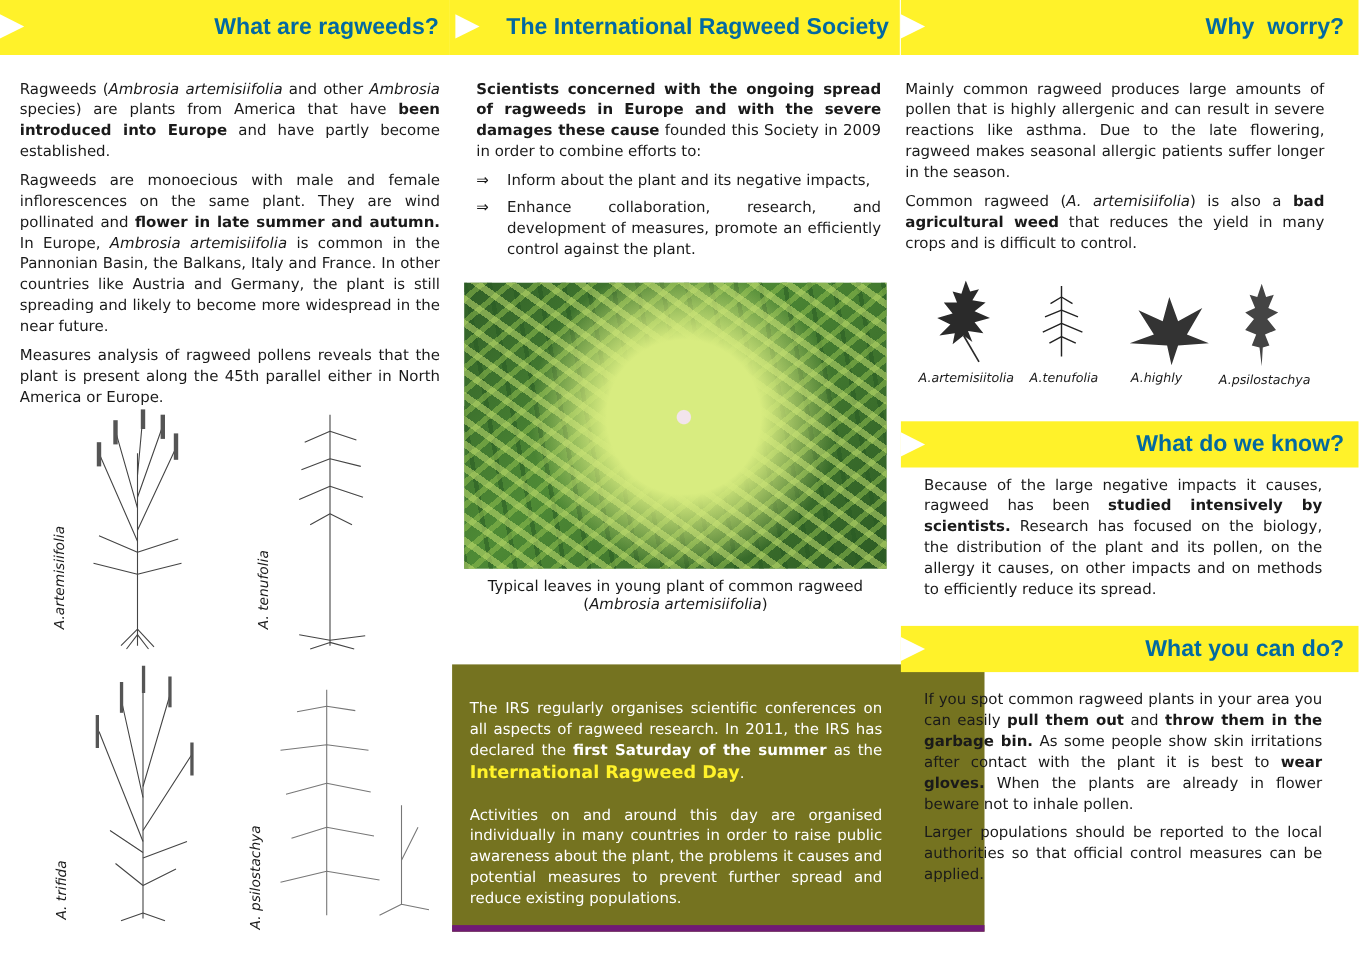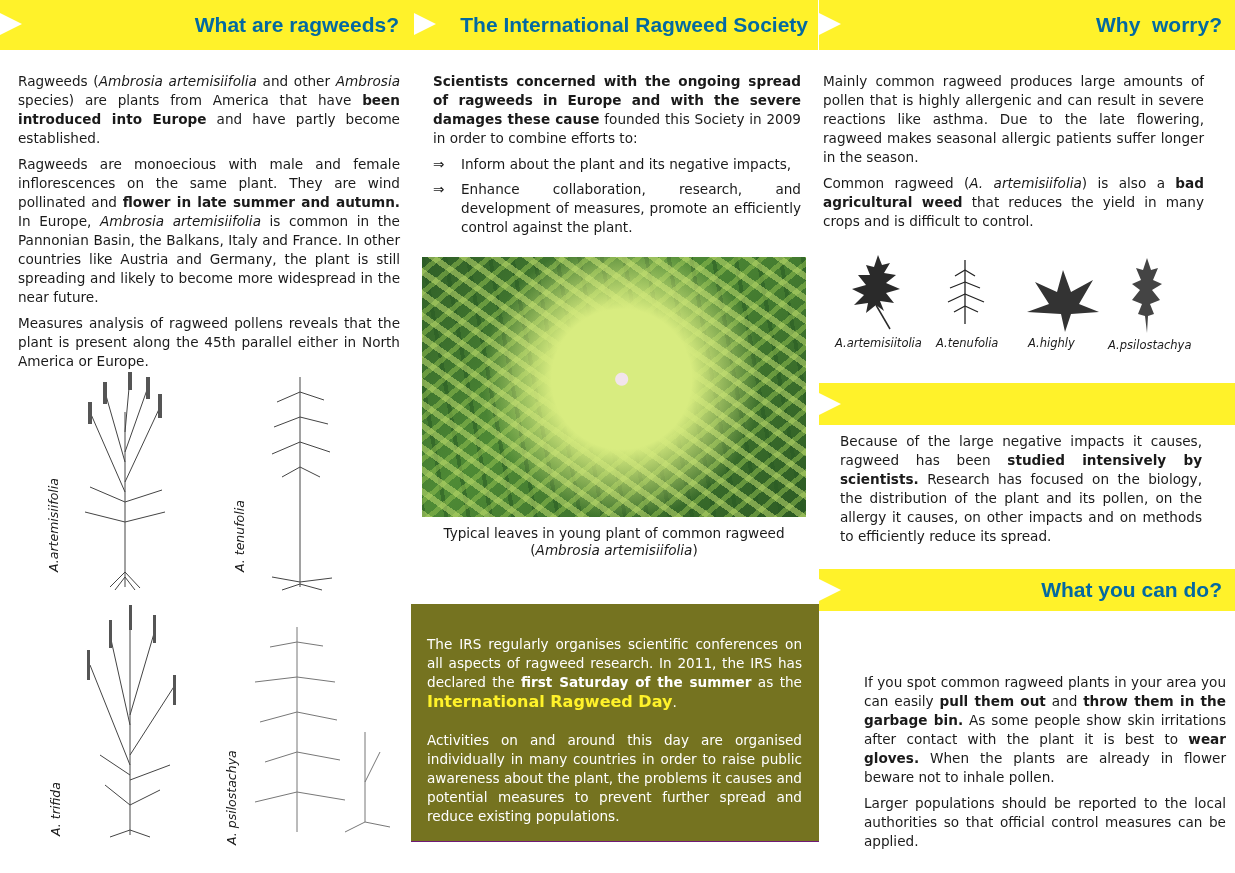--- a/index.html
+++ b/index.html
@@ -21,22 +21,22 @@
   .photo { position:absolute; left:422px; top:257px; width:384px; height:260px; overflow:hidden;
            background:
              radial-gradient(circle at 52% 47%, #f2e4ec 0 6px, transparent 7px),
              radial-gradient(circle at 52% 47%, #d8ec80 0 70px, transparent 140px),
              repeating-linear-gradient(35deg, rgba(190,220,110,0.55) 0 6px, transparent 6px 18px),
              repeating-linear-gradient(-40deg, rgba(150,195,80,0.5) 0 5px, transparent 5px 16px),
              repeating-linear-gradient(80deg, rgba(40,90,35,0.55) 0 4px, transparent 4px 22px),
              linear-gradient(135deg, #2f5e27, #4e8a35 40%, #2c5a24 100%); }
   .caption { position:absolute; left:422px; top:525px; width:384px; text-align:center;
              font-size:13.6px; line-height:17px; }
-  .irs-box { position:absolute; left:411px; top:604px; width:408px; height:237px;
-             background:#757320; color:#ffffff; border-bottom:1px solid #701a75; }
+  .irs-box { position:absolute; left:411px; top:604px; width:484px; height:237px;
+             background:#757320; color:#ffffff; border-bottom:6px solid #701a75; }
   .irs-box .inner { position:absolute; left:16px; top:31px; width:375px; font-size:13.6px;
                     line-height:19px; text-align:justify; }
   .irs-box p { margin:0 0 19px 0; }
   .irs-day { color:#fff22a; font-weight:bold; font-size:16px; }
   .sketch { position:absolute; }
   .vlabel { position:absolute; font-style:italic; font-size:12.5px; transform:rotate(-90deg);
             transform-origin:left top; white-space:nowrap; }
   .leaf-row { position:absolute; left:830px; top:250px; width:370px; height:110px; }
   .leaf { position:absolute; }
   .leaf-label { position:absolute; font-style:italic; font-size:11.5px; white-space:nowrap; }
@@ -162,25 +162,26 @@
   <div class="leaf-label" style="left:198px;top:86px;">A.highly</div>
 
   <svg class="leaf" style="left:300px;top:8px;" width="34" height="75" viewBox="0 0 34 75">
     <path d="M17 0 L21 12 L28 10 L23 22 L32 26 L22 32 L30 42 L20 46 L24 56 L18 58 L17 75 L15 58 L8 56 L12 46 L2 42 L10 32 L2 26 L11 22 L6 10 L13 12 Z" fill="#444"></path>
   </svg>
   <div class="leaf-label" style="left:278px;top:88px;">A.psilostachya</div>
 </div>
 
 <div class="band" style="left:819px;top:383px;width:416px;height:42px;">
   <span class="arrow" style="left:0;top:10px;"></span>
+  <span class="title" style="right:13px;height:42px;line-height:42px;">What do we know?</span>
 </div>
 <div class="col-text" style="left:840px;top:432px;width:362px;">
   <p><span>Because of the large negative impacts it causes, ragweed has been </span><b>studied intensively by scientists.</b><span> Research has focused on the biology, the distribution of the plant and its pollen, on the allergy it causes, on other impacts and on methods to efficiently reduce its spread.</span></p>
 </div>
 
 <div class="band" style="left:819px;top:569px;width:416px;height:42px;">
   <span class="arrow" style="left:0;top:10px;"></span>
   <span class="title" style="right:13px;height:42px;line-height:42px;">What you can do?</span>
 </div>
-<div class="col-text" style="left:864px;top:627px;width:362px;margin-top:46px;">
+<div class="col-text" style="left:840px;top:627px;width:362px;">
   <p><span>If you spot common ragweed plants in your area you can easily </span><b>pull them out</b><span> and </span><b>throw them in the garbage bin.</b><span> As some people show skin irritations after contact with the plant it is best to </span><b>wear gloves.</b><span> When the plants are already in flower beware not to inhale pollen.</span></p>
   <p>Larger populations should be reported to the local authorities so that official control measures can be applied.</p>
 </div>
 
 </body></html>

